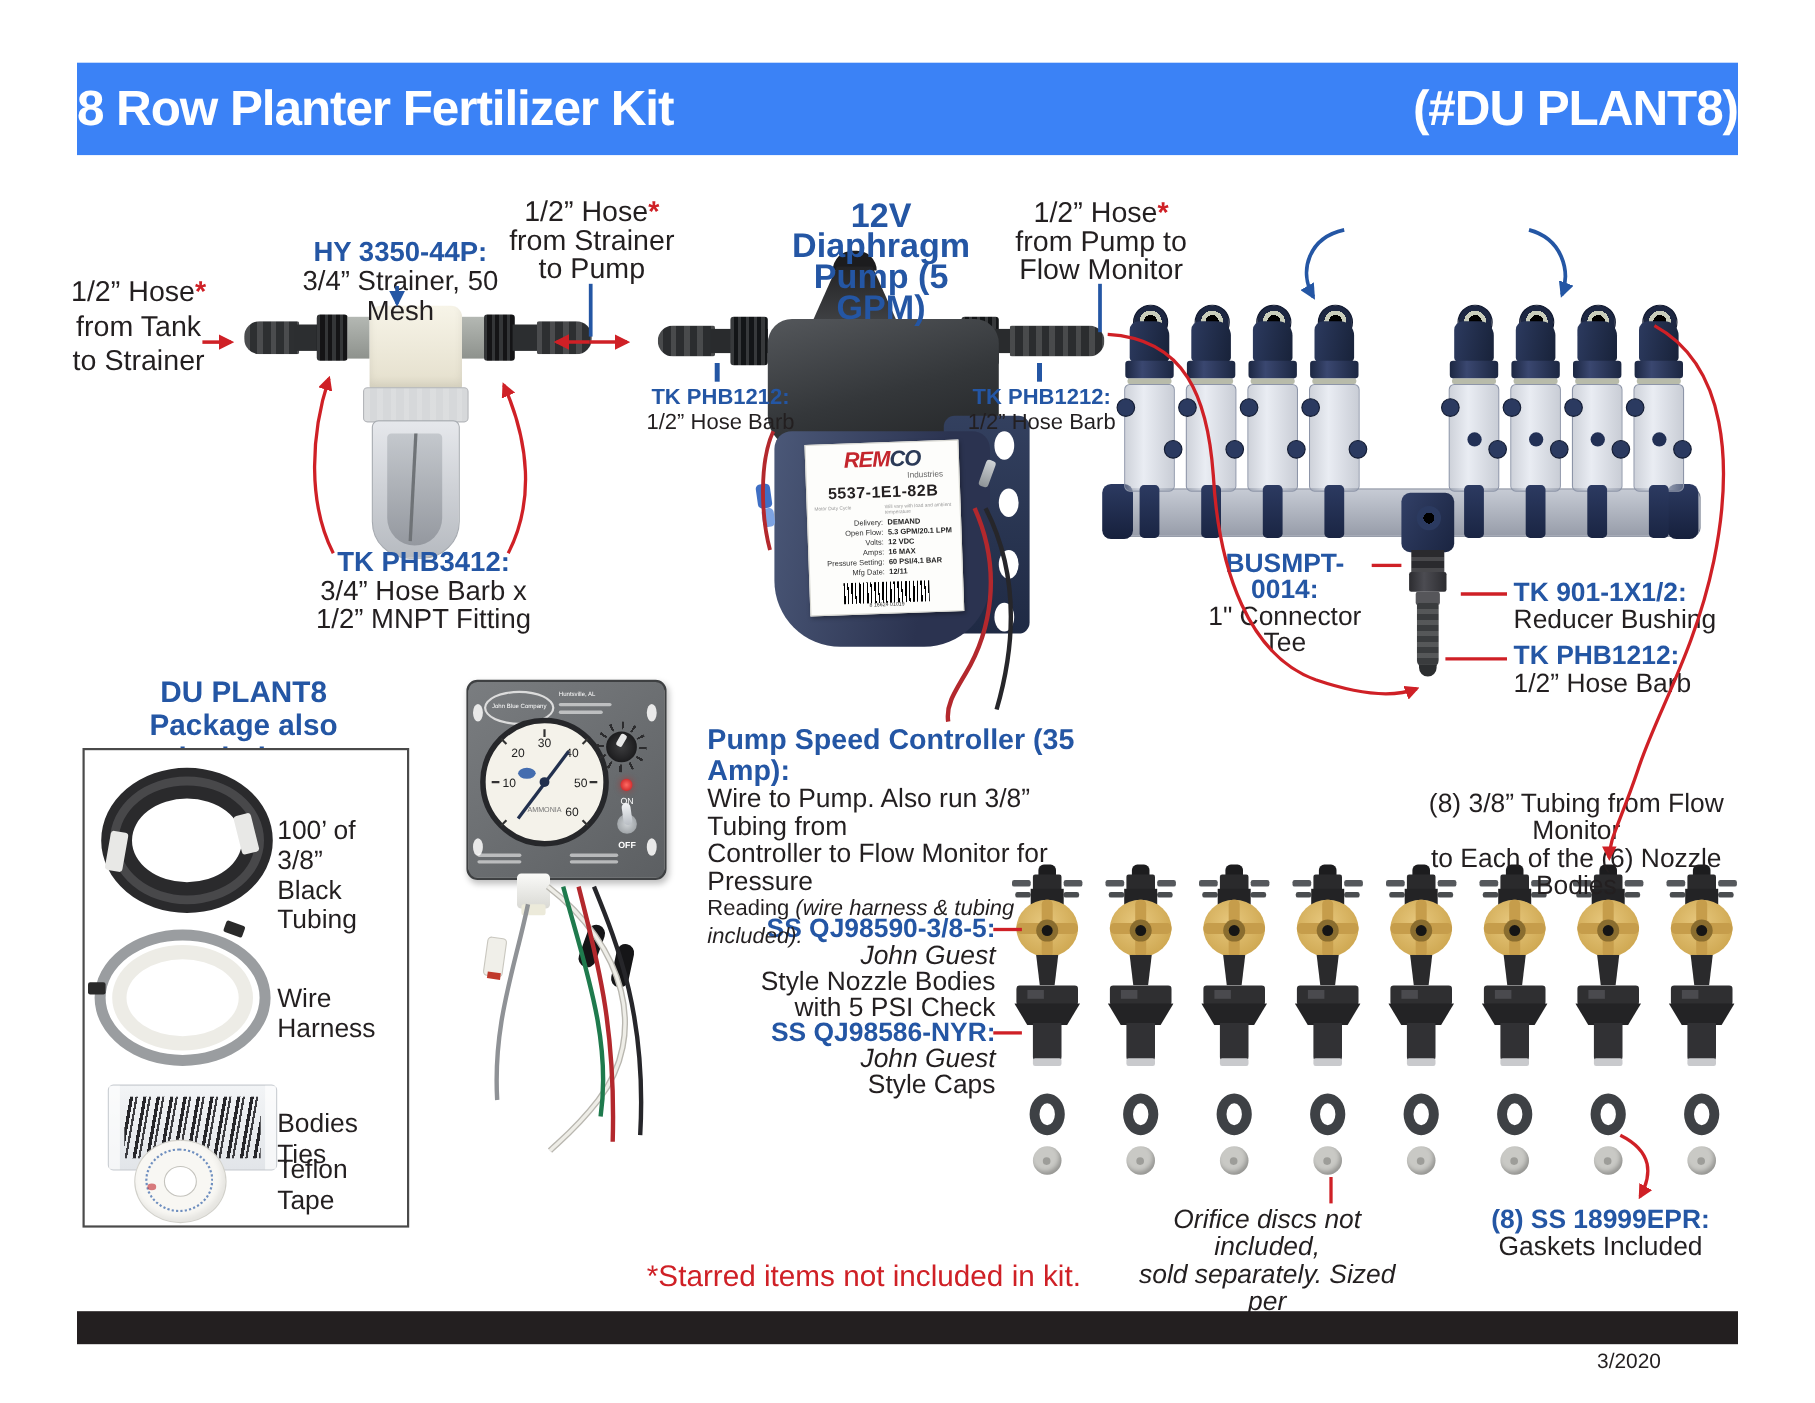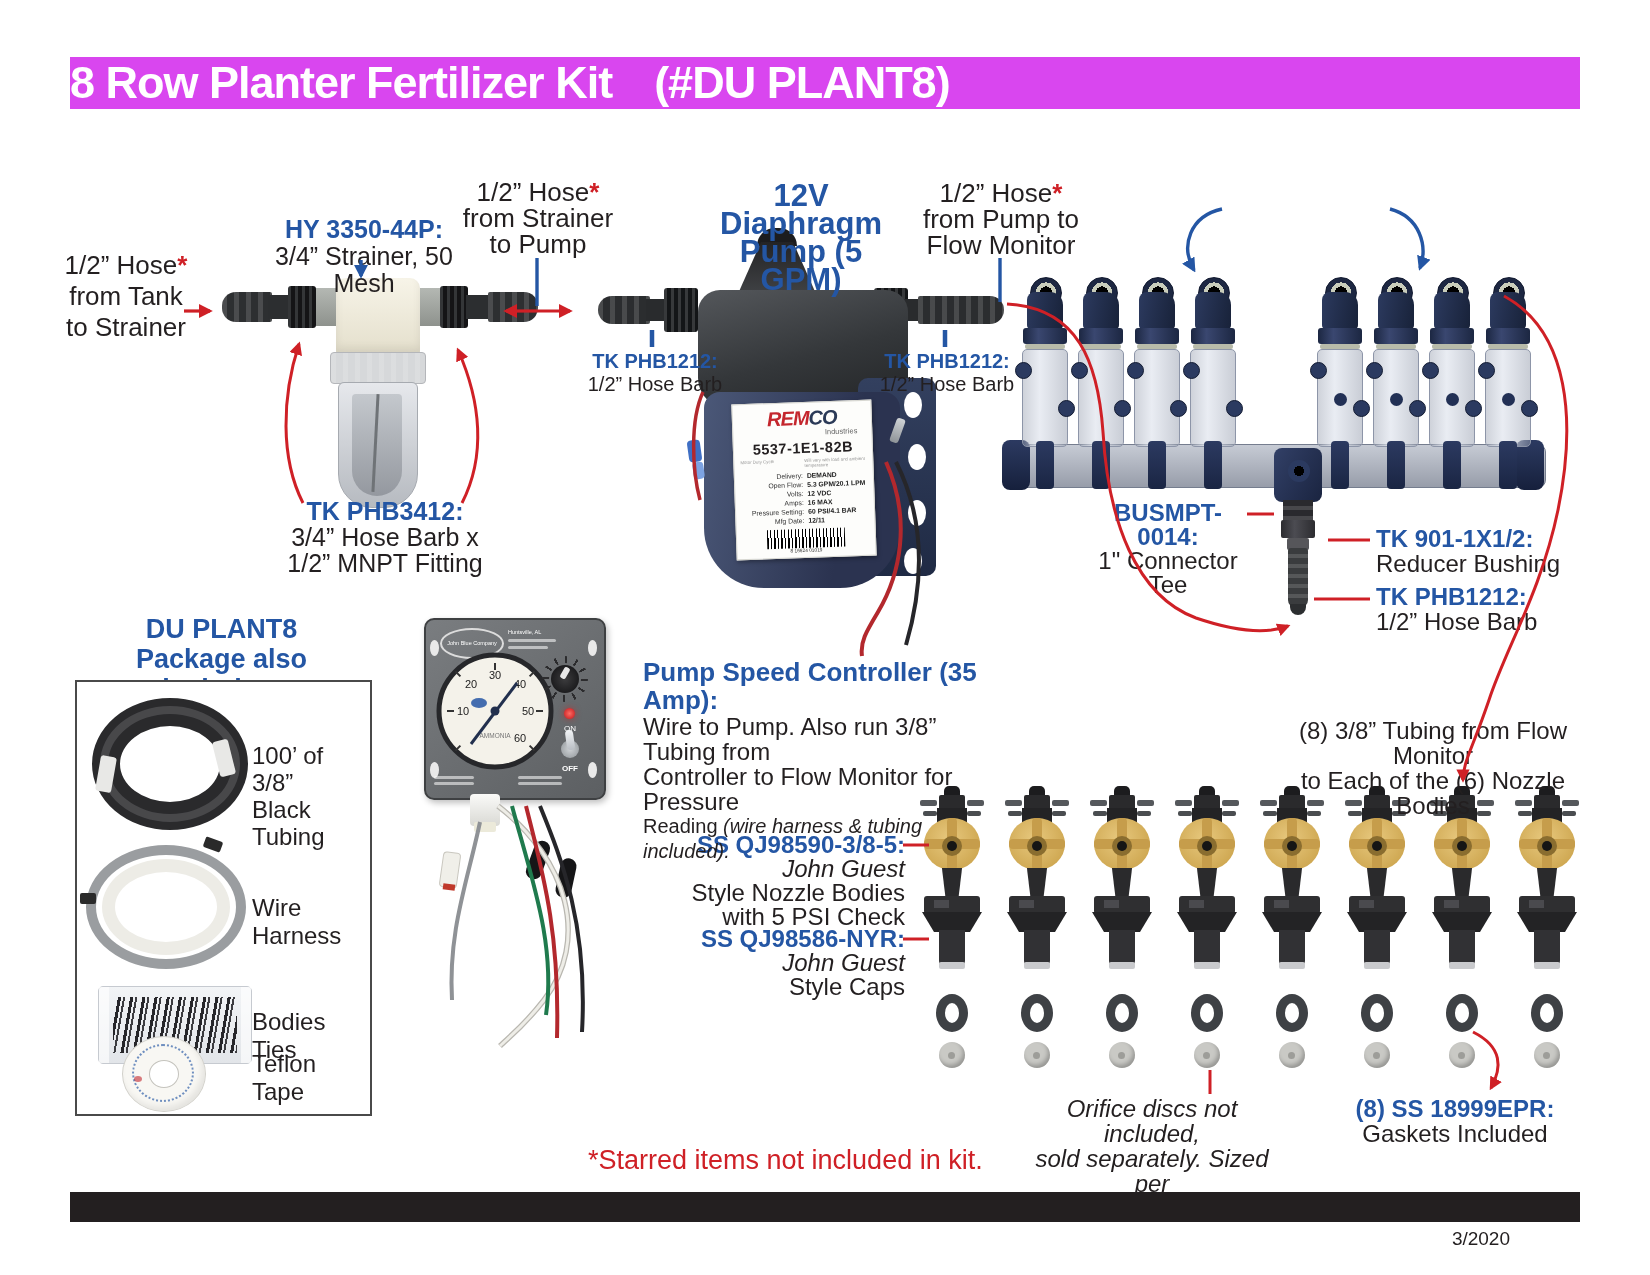--- a/index.html
+++ b/index.html
@@ -6,21 +6,21 @@
   .canvas{position:relative;width:1650px;height:1275px;background:#fff;overflow:hidden;
           font-family:"Liberation Sans",sans-serif;color:#231f20}
   .abs{position:absolute}
   .ctr{text-align:center}
   .rgt{text-align:right}
   .blue{color:#2456a4;font-weight:bold}
   .red{color:#cf2026}
   .b{font-weight:bold}
   .it{font-style:italic}
   
-  .titlebar{left:70px;top:57px;width:1510px;height:52px;background:#d946ef;display:flex;align-items:center;justify-content:flex-start;gap:42px}
+  .titlebar{left:70px;top:57px;width:1510px;height:84px;background:#3b82f6;display:flex;align-items:center;justify-content:space-between;gap:42px}
   .titlebar span{color:#fff;font-size:45px;font-weight:800;letter-spacing:-1px}
   
   .ridgeH{background-image:repeating-linear-gradient(90deg,rgba(255,255,255,.14) 0 5px,rgba(0,0,0,0) 5px 12px)}
   .ridgeV{background-image:repeating-linear-gradient(0deg,rgba(255,255,255,.14) 0 4px,rgba(0,0,0,0) 4px 10px)}
   
   .fmcol{position:absolute;top:277px;width:48px;height:170px}
   .fmcol .etop{position:absolute;left:9px;top:0;width:30px;height:30px;border-radius:50%;border:1px solid #10182e;
     background:radial-gradient(circle at 50% 48%,#000 0 6px,#c9cdbb 6px 10px,#1d2742 10px)}
   .fmcol .ebody{position:absolute;left:6px;top:15px;width:36px;height:37px;border-radius:8px 13px 4px 4px;background:linear-gradient(100deg,#2c3a5f,#182239)}
   .fmcol .ehex{position:absolute;left:2px;top:51px;width:44px;height:16px;border-radius:3px;background:linear-gradient(90deg,#1c2742,#3a4770 35%,#1c2742)}

